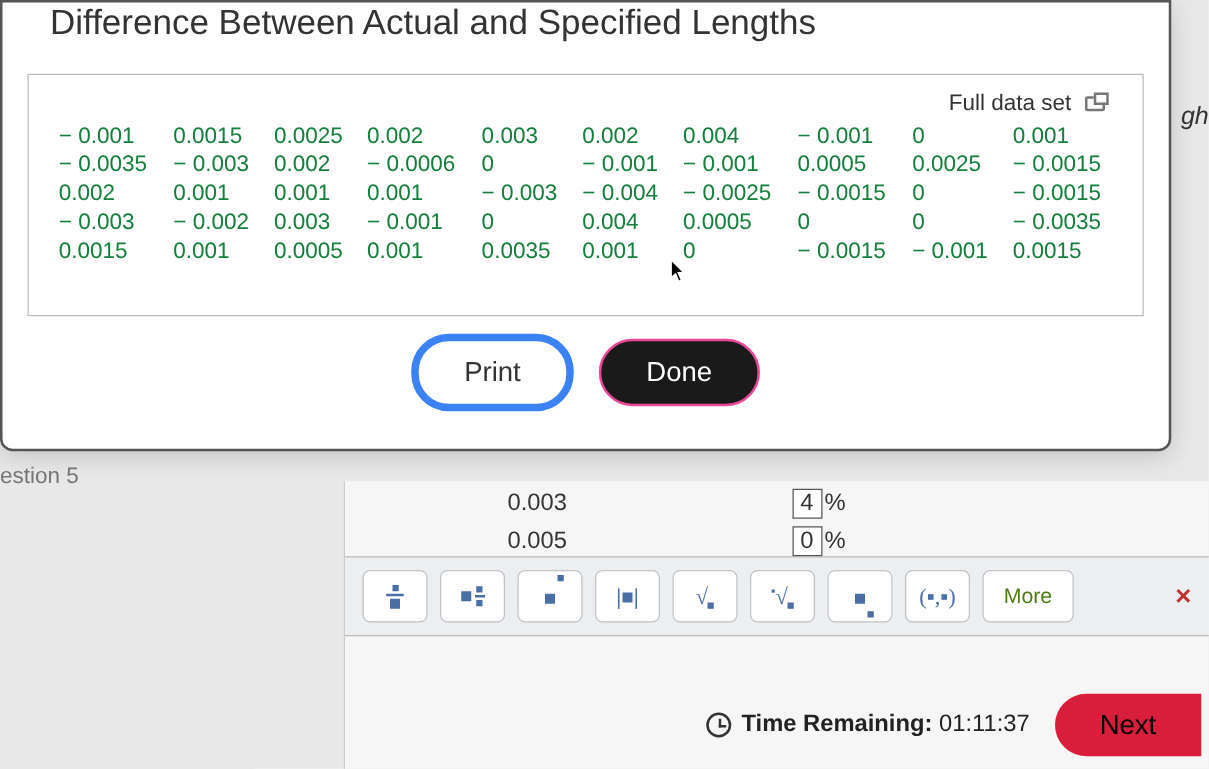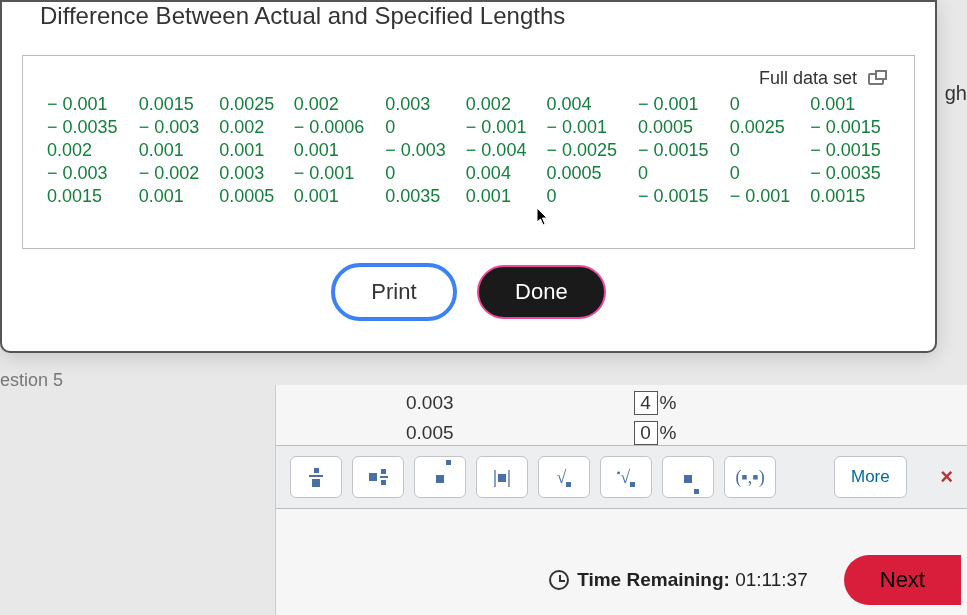--- a/index.html
+++ b/index.html
@@ -16,21 +16,21 @@
       top: 0;
       left: 0;
       right: 30px;
       background: #fff;
       border: 2px solid #555;
       border-radius: 0 0 10px 10px;
       padding: 0 20px 30px 20px;
       box-shadow: 0 4px 20px rgba(0,0,0,0.15);
     }
     .modal-title {
-      font-size: 24px;
+      font-size: 28px;
       font-weight: 400;
       color: #333;
       margin: 0 0 25px 18px;
     }
     .data-table-wrap {
       border: 1px solid #bbb;
       padding: 12px 18px 40px 18px;
       margin-bottom: 14px;
     }
     .full-data-set {
@@ -77,40 +77,41 @@
       padding: 12px 36px;
       font-size: 22px;
       border-radius: 30px;
       cursor: pointer;
       margin: 0 8px;
       font-family: inherit;
     }
     .btn-print {
       background: #fff;
       color: #333;
-      border: 4px solid #3b82f6;
+      border: 6px solid #3b82f6;
     }
     .btn-done {
       background: #1a1a1a;
       color: #fff;
       border: 2px solid #ec4899;
     }
     .partial-text {
       position:absolute;
       left:0;
       top:370px;
       color:#777;
       font-size:18px;
     }
     .right-cut {
       position:absolute;
       right:0;
       top:82px;
       color:#333;
       font-size:20px;
+      font-style:italic;
     }
     .background-area {
       position:absolute;
       left:275px;
       right:0;
       top:385px;
       bottom:0;
       background:#f6f6f6;
       border-left:1px solid #ccc;
     }
@@ -156,40 +157,39 @@
       align-items:center;
       justify-content:center;
       color:#4a6fa5;
       font-size:18px;
       font-family:"Times New Roman", serif;
       cursor:pointer;
     }
     .tool-btn.more {
       width:auto;
       padding:0 16px;
-      color:#0369a1;
+      color:#4d7c0f;
       font-family:inherit;
       font-size:17px;
-      margin-left:48px;
     }
     .close-x {
       color:#b33;
       font-size:22px;
       font-weight:bold;
       margin-left:auto;
     }
     .footer {
       position:absolute;
       bottom:10px;
       right:0;
       left:275px;
       display:flex;
       align-items:center;
       justify-content:flex-end;
-      gap:36px;
+      gap:20px;
       padding-right:6px;
       padding-left:30px;
     }
     .time-remaining {
       font-size:19px;
       color:#222;
       display:flex;
       align-items:center;
       gap:8px;
     }

